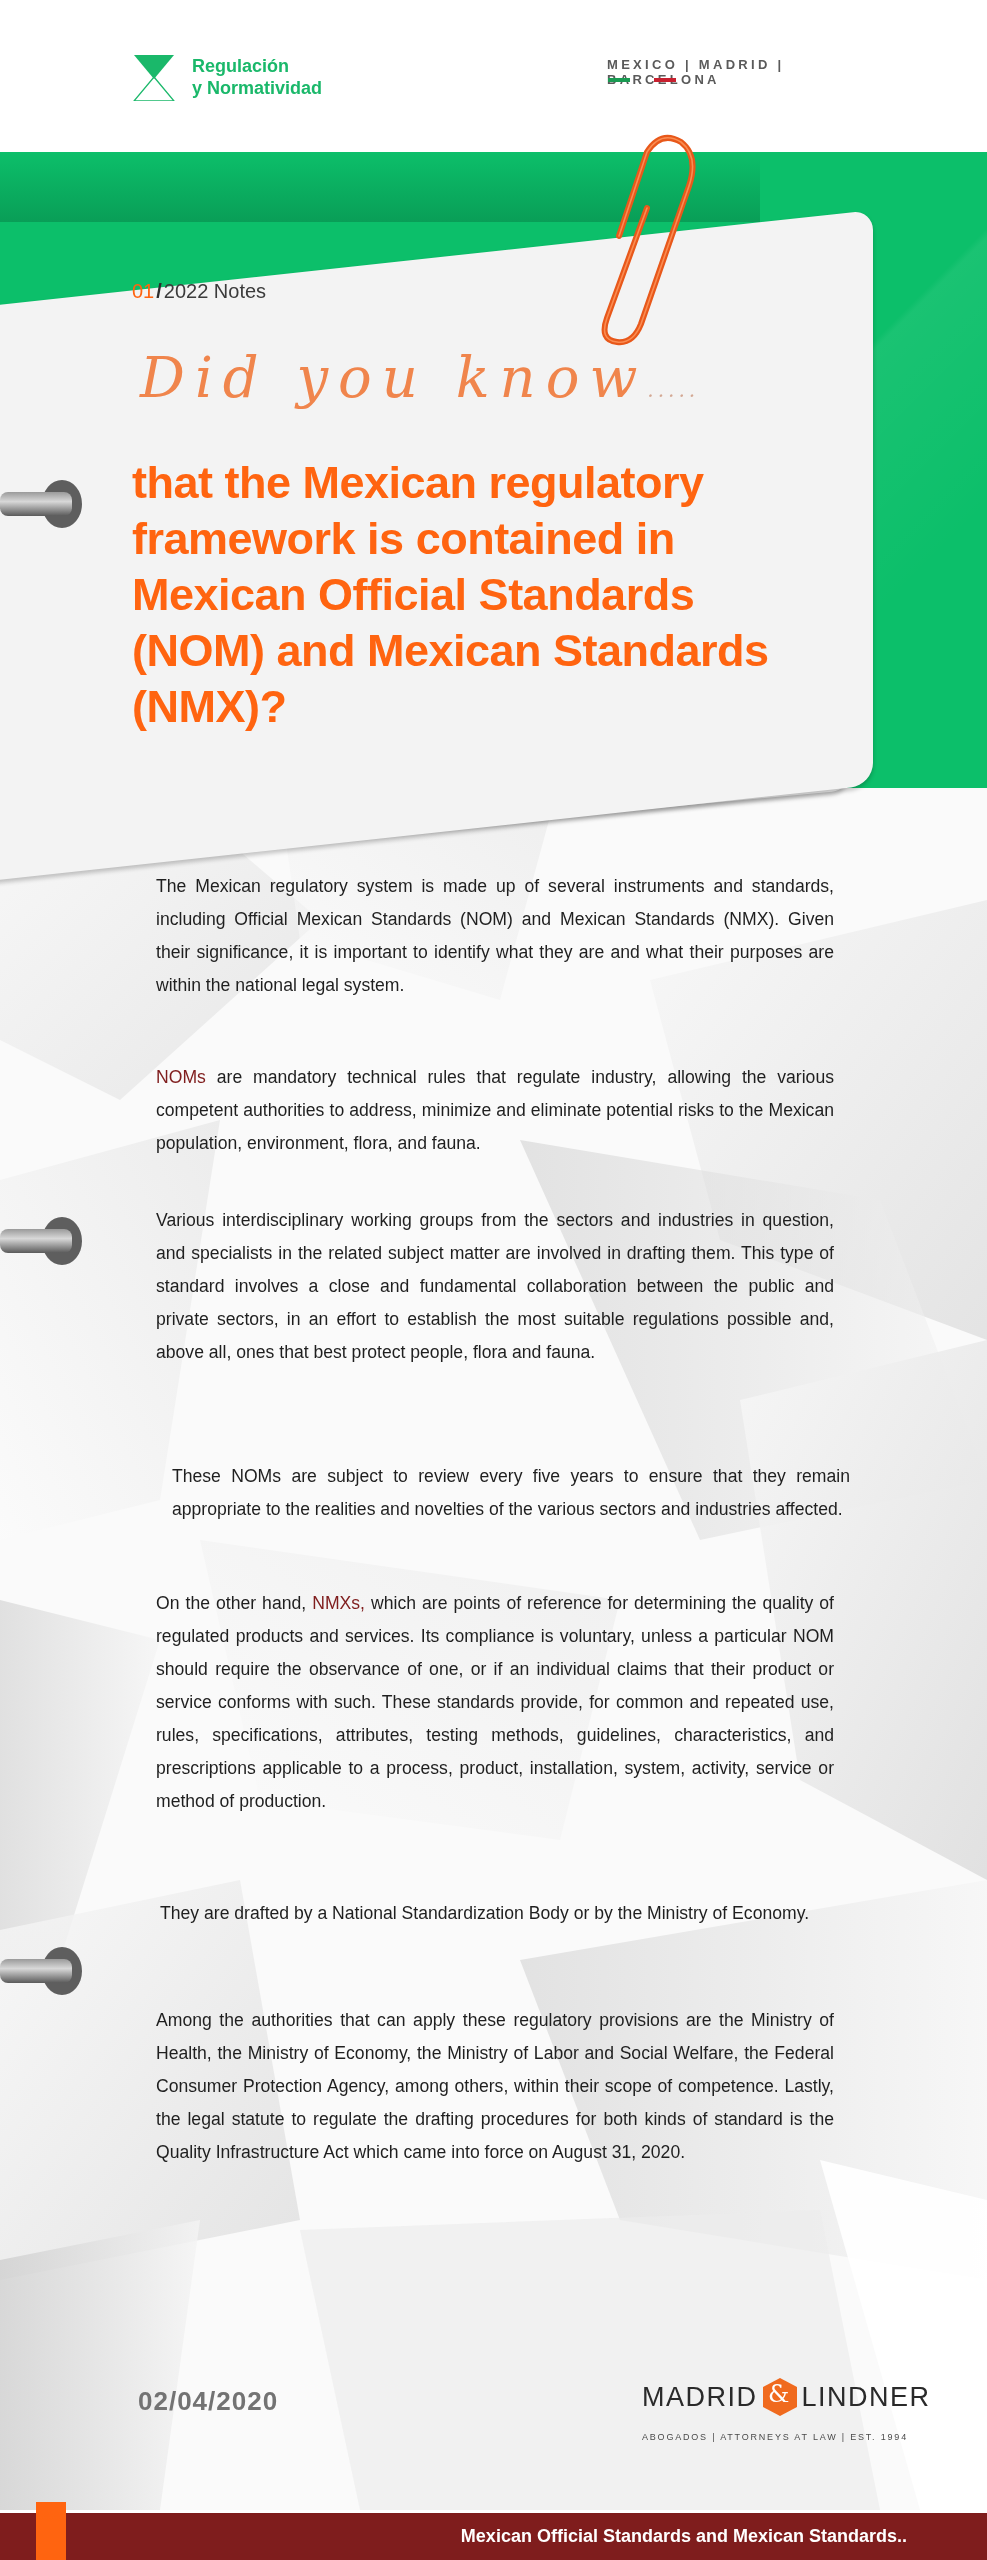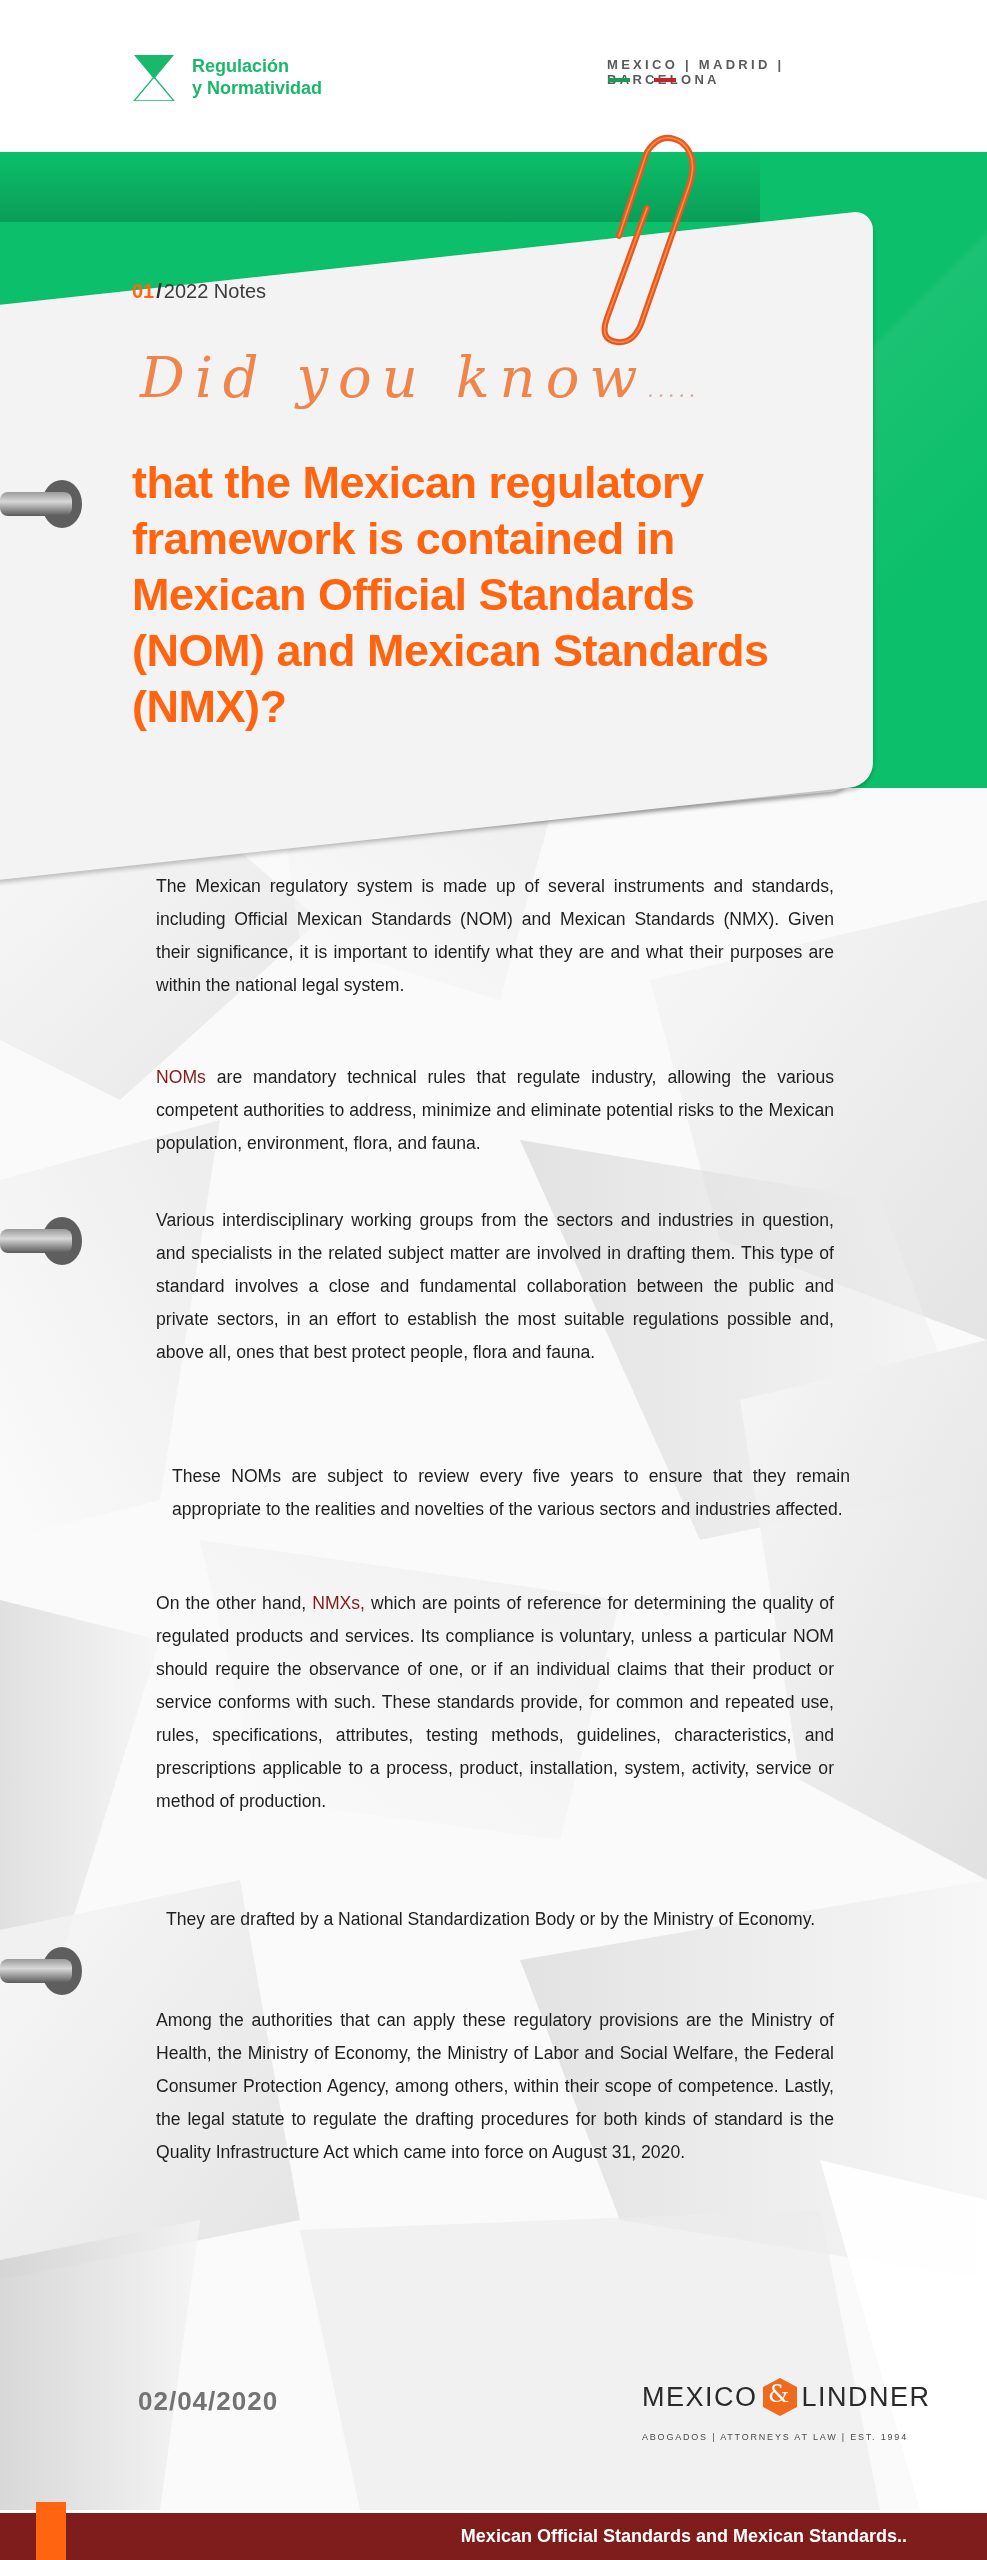--- a/index.html
+++ b/index.html
@@ -30,21 +30,21 @@
     background: #efefef; border-radius: 0 18px 18px 0;
     box-shadow: 0 3px 4px rgba(0,0,0,0.25);
     transform: skewY(-5.3deg); transform-origin: right top; }
   .card { position: absolute; left: -40px; top: 210px; width: 913px; height: 575px;
     background: #f3f3f3; border-radius: 0 20px 22px 0;
     box-shadow: 0 3px 4px rgba(0,0,0,0.22);
     transform: skewY(-6.2deg); transform-origin: right top; }
 
   .card-content { position: absolute; left: 132px; top: 280px; width: 700px; }
   .kicker { font-size: 20px; color: #3b3b3b; }
-  .kicker .num { color: #ff6410; font-weight: bold; }
+  .kicker .num { color: #ff6410; font-weight: normal; }
   .kicker .slash { color: #2d2d2d; font-weight: bold; margin: 0 2px; }
   .script { position: absolute; left: 140px; top: 345px; font-family: "DejaVu Serif", serif; font-style: italic;
     font-size: 56px; color: #f07a3a; letter-spacing: 10px; font-weight: normal; -webkit-text-stroke: 0; opacity: 0.9; }
   .script .dots { font-size: 20px; letter-spacing: 4px; color: #d0a08a; }
   .headline { position: absolute; left: 132px; top: 455px; width: 700px; color: #ff6410;
     font-weight: bold; font-size: 45px; line-height: 56px; letter-spacing: -0.5px; }
 
   .paperclip { position: absolute; left: 585px; top: 128px; width: 120px; height: 220px; }
 
   .ring { position: absolute; left: 0; width: 84px; height: 52px; }
@@ -157,26 +157,26 @@
 <svg class="ring" style="top:1945px;" viewBox="0 0 84 52">
   <ellipse cx="62" cy="26" rx="20" ry="24" fill="#5e5e5e"></ellipse>
   <rect x="0" y="14" width="72" height="24" rx="8" fill="url(#rg)"></rect>
 </svg>
 
 <p class="body-text" style="top:870px;margin:0;">The Mexican regulatory system is made up of several instruments and standards, including Official Mexican Standards (NOM) and Mexican Standards (NMX). Given their significance, it is important to identify what they are and what their purposes are within the national legal system.</p>
 <p class="body-text" style="top:1061px;margin:0;"><span class="hl">NOMs</span><span> are mandatory technical rules that regulate industry, allowing the various competent authorities to address, minimize and eliminate potential risks to the Mexican population, environment, flora, and fauna.</span></p>
 <p class="body-text" style="top:1204px;margin:0;">Various interdisciplinary working groups from the sectors and industries in question, and specialists in the related subject matter are involved in drafting them. This type of standard involves a close and fundamental collaboration between the public and private sectors, in an effort to establish the most suitable regulations possible and, above all, ones that best protect people, flora and fauna.</p>
 <p class="body-text" style="top:1444px;margin:16px;">These NOMs are subject to review every five years to ensure that they remain appropriate to the realities and novelties of the various sectors and industries affected.</p>
 <p class="body-text" style="top:1587px;margin:0;"><span>On the other hand, </span><span class="hl">NMXs,</span><span> which are points of reference for determining the quality of regulated products and services. Its compliance is voluntary, unless a particular NOM should require the observance of one, or if an individual claims that their product or service conforms with such. These standards provide, for common and repeated use, rules, specifications, attributes, testing methods, guidelines, characteristics, and prescriptions applicable to a process, product, installation, system, activity, service or method of production.</span></p>
-<p class="body-text" style="top:1893px;margin:10px;text-align:left;">They are drafted by a National Standardization Body or by the Ministry of Economy.</p>
+<p class="body-text" style="top:1893px;margin:4px;text-align:left;">They are drafted by a National Standardization Body or by the Ministry of Economy.</p>
 <p class="body-text" style="top:2004px;margin:0;">Among the authorities that can apply these regulatory provisions are the Ministry of Health, the Ministry of Economy, the Ministry of Labor and Social Welfare, the Federal Consumer Protection Agency, among others, within their scope of competence. Lastly, the legal statute to regulate the drafting procedures for both kinds of standard is the Quality Infrastructure Act which came into force on August 31, 2020.</p>
 
 <div class="date">02/04/2020</div>
 <div class="firm">
-  <span>MEXICO</span>
+  <span>MADRID</span>
   <span class="amp">
     <svg width="34" height="38" viewBox="0 0 34 38">
       <polygon points="17,0 34,9 34,29 17,38 0,29 0,9" fill="#f06a1e"></polygon>
     </svg>
     <span style="position:absolute;left:0;top:2px;width:34px;text-align:center;color:#fff;font-family:'DejaVu Serif',serif;font-size:24px;">&amp;</span>
   </span>
   <span>LINDNER</span>
 </div>
 <div class="firm-tag">ABOGADOS | ATTORNEYS AT LAW | EST. 1994</div>
 

